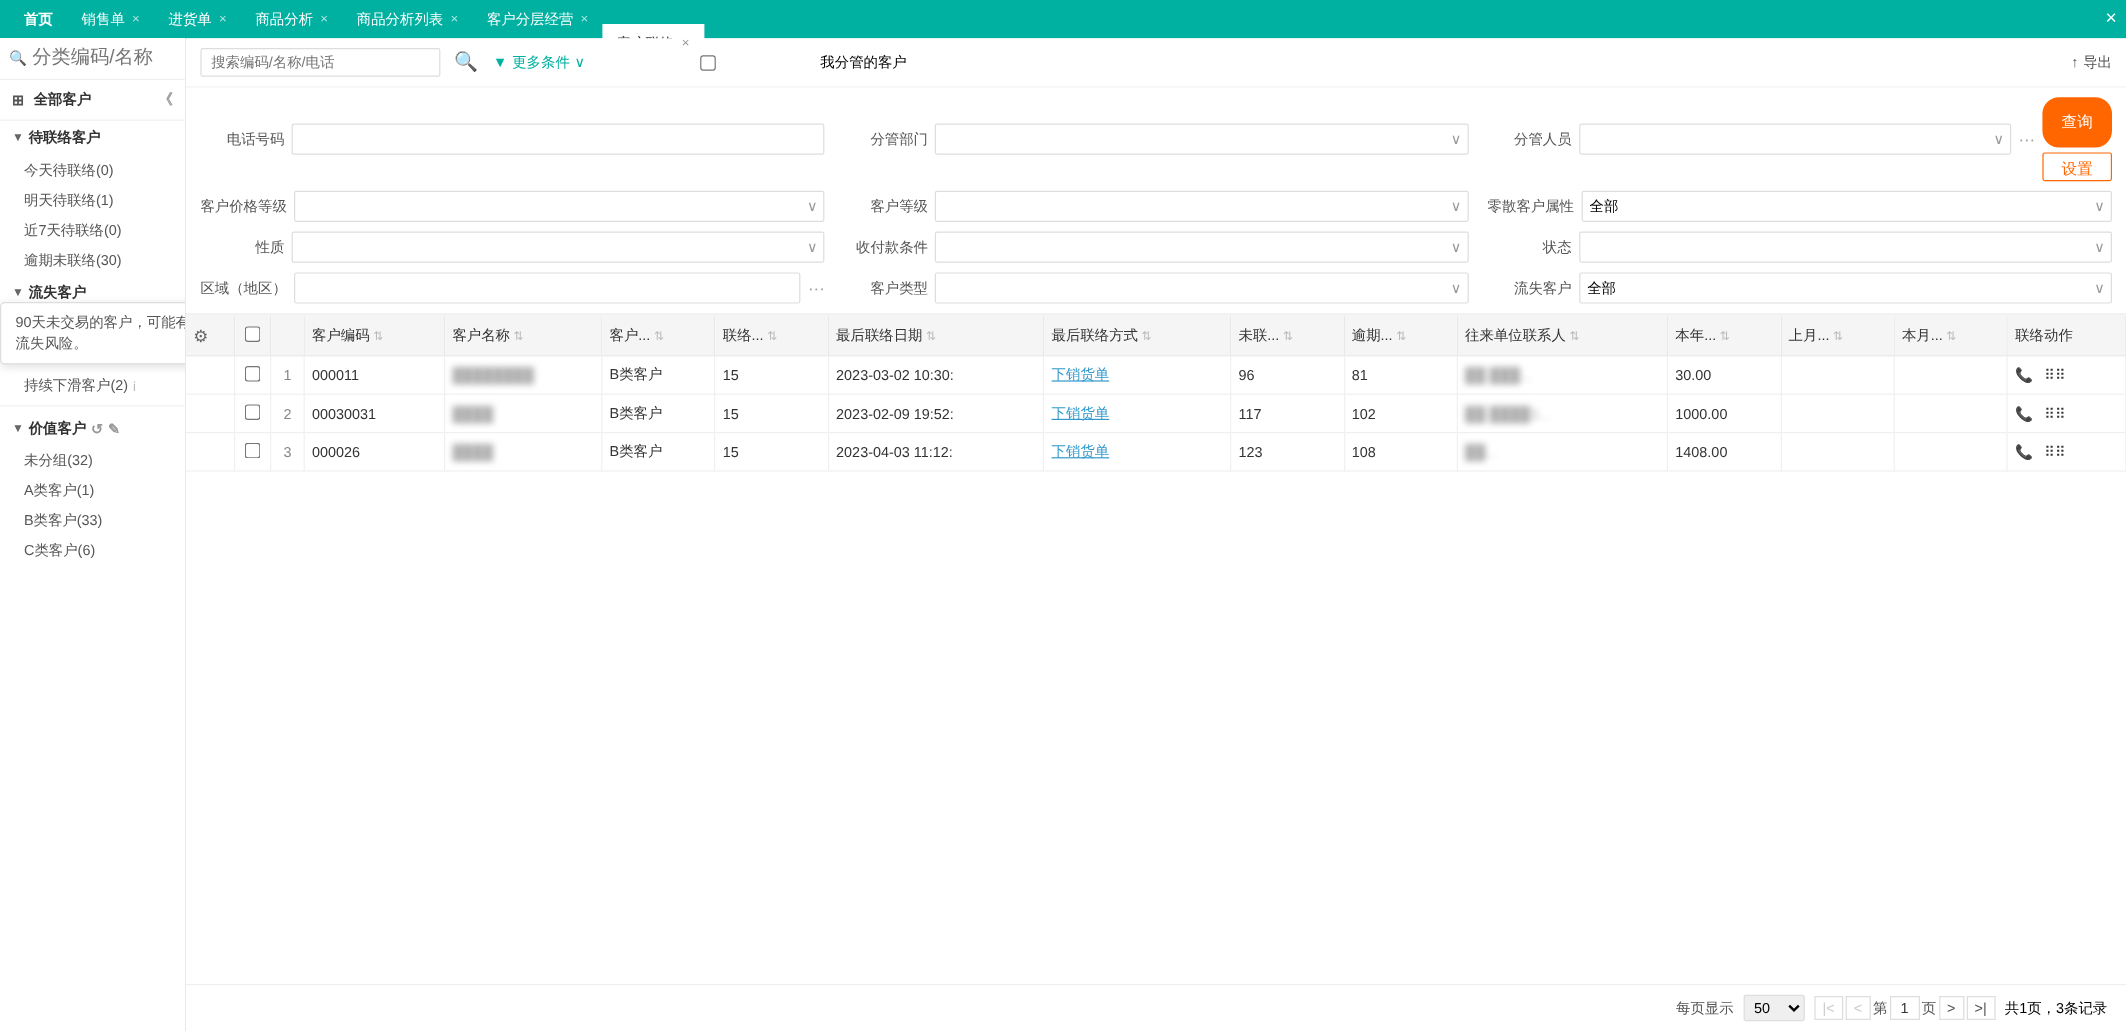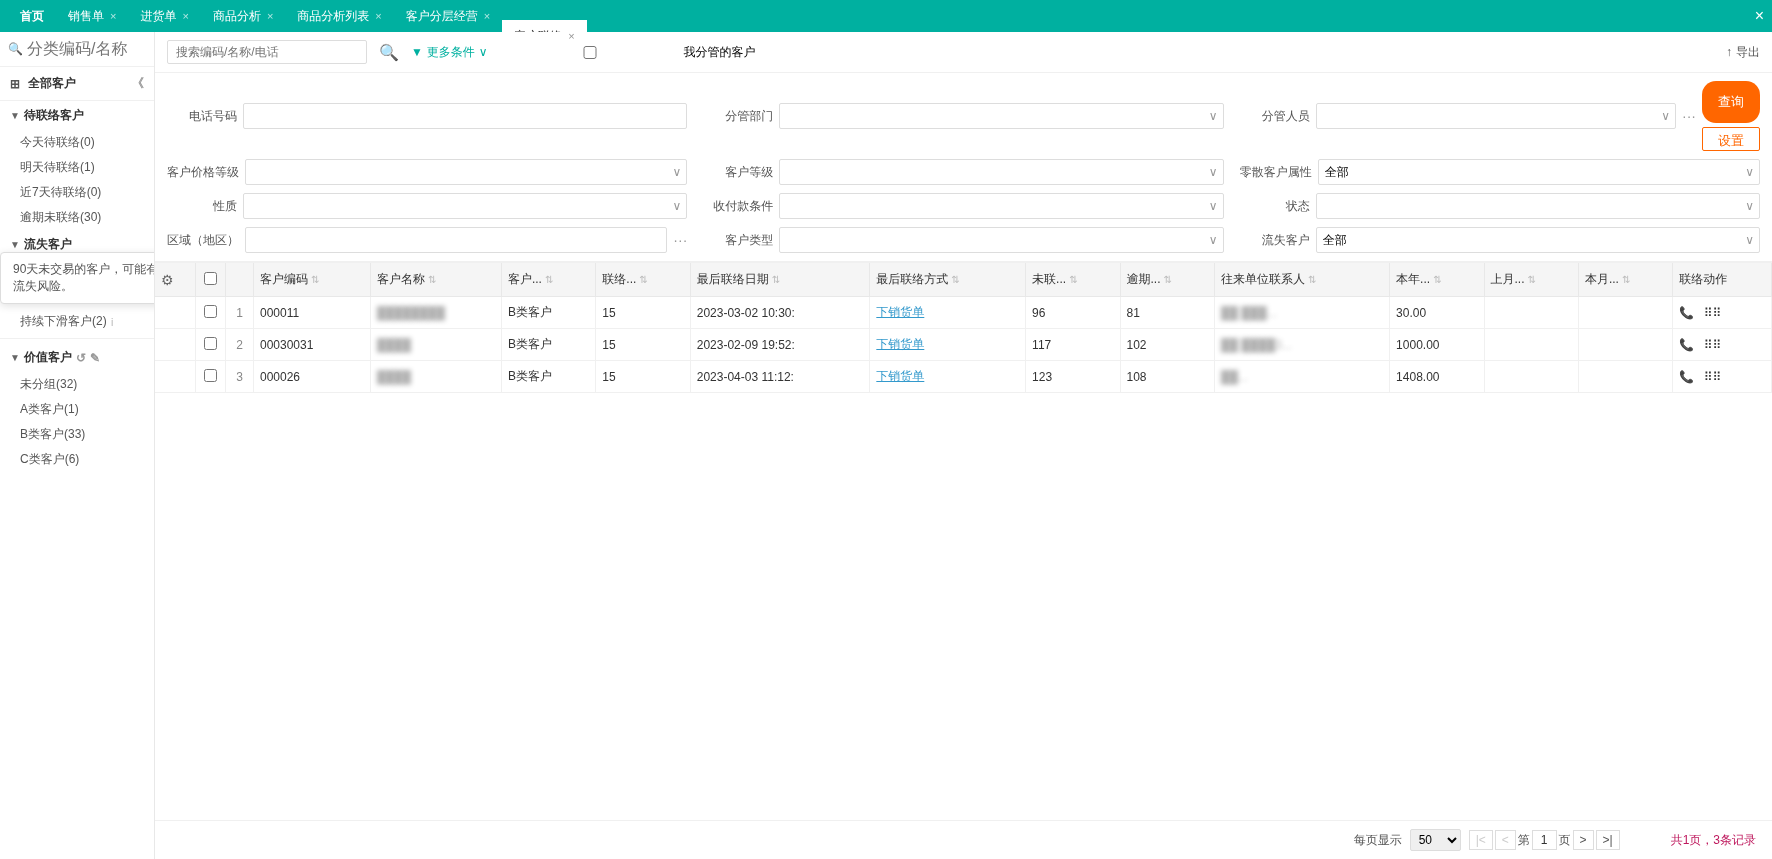--- a/index.html
+++ b/index.html
@@ -337,21 +337,21 @@
       cursor: pointer;
       color: #555;
       font-size: 12px;
     }
     .pagination .page-btn:disabled { color: #ccc; cursor: default; }
     .pagination .page-num {
       padding: 2px 8px;
       color: #333;
       border: 1px solid #ddd;
     }
-    .pagination .page-info { color: #be185d; margin-left: 43px; }
+    .pagination .page-info { color: #000000; }
 
     
     .tooltip-box {
       position: absolute;
       background: #fff;
       border: 1px solid #ddd;
       border-radius: 4px;
       padding: 8px 12px;
       color: #555;
       font-size: 12px;

